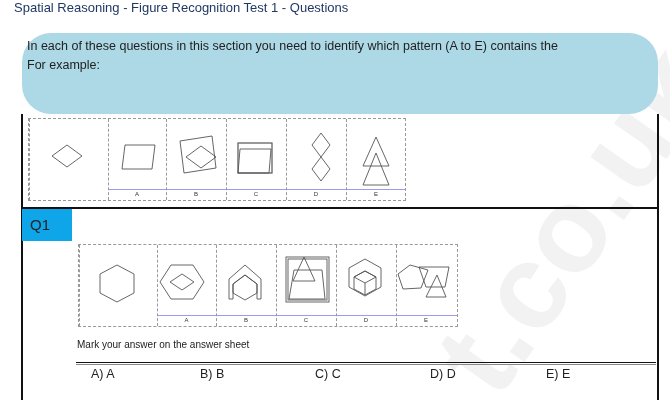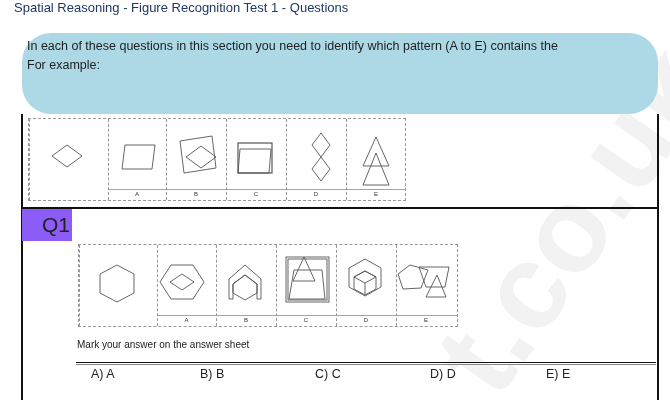--- a/index.html
+++ b/index.html
@@ -9,22 +9,22 @@
   .instr { position:absolute; left:22px; top:33px; width:636px; height:81px; background:#add8e6;
            box-sizing:border-box; padding:4px 0 0 5px; font-size:12.5px; line-height:19px; color:#222;border-radius:29px; }
   .vline { position:absolute; width:2px; background:#111; }
   .hline { position:absolute; height:2px; background:#111; }
   .strip { position:absolute; border:1px dashed #999; box-sizing:border-box; }
   .cell { position:absolute; top:0; bottom:0; border-left:1px dashed #999; }
   .cell:first-child { border-left:none; }
   .labelrow { position:absolute; left:0; right:0; border-top:1.5px solid #9b9bf0; }
   .lab { position:absolute; font-size:6px; color:#333; text-align:center; }
   svg { position:absolute; overflow:visible; }
-  .qlabel { position:absolute; left:22px; top:209px; width:50px; height:32px; background:#8b5cf6;
-            font-size:21px; line-height:32px; padding-left:20px; box-sizing:border-box; }
+  .qlabel { position:absolute; left:22px; top:209px; width:50px; height:32px; background:#0ea5e9;
+            font-size:15px; line-height:32px; padding-left:8px; box-sizing:border-box; }
   .mark { position:absolute; left:77px; top:339px; font-size:10px; }
   .answers { position:absolute; left:85px; top:367px; font-size:12.5px; }
   .answers span { position:absolute; white-space:nowrap; }
   .wm { position:absolute; color:#f2f2f2; font-size:120px; font-weight:bold; transform:rotate(-55deg);
         left:380px; top:150px; white-space:nowrap; pointer-events:none; }
 </style>
 </head>
 <body>
 
 <div class="wm">t.co.uk</div>

